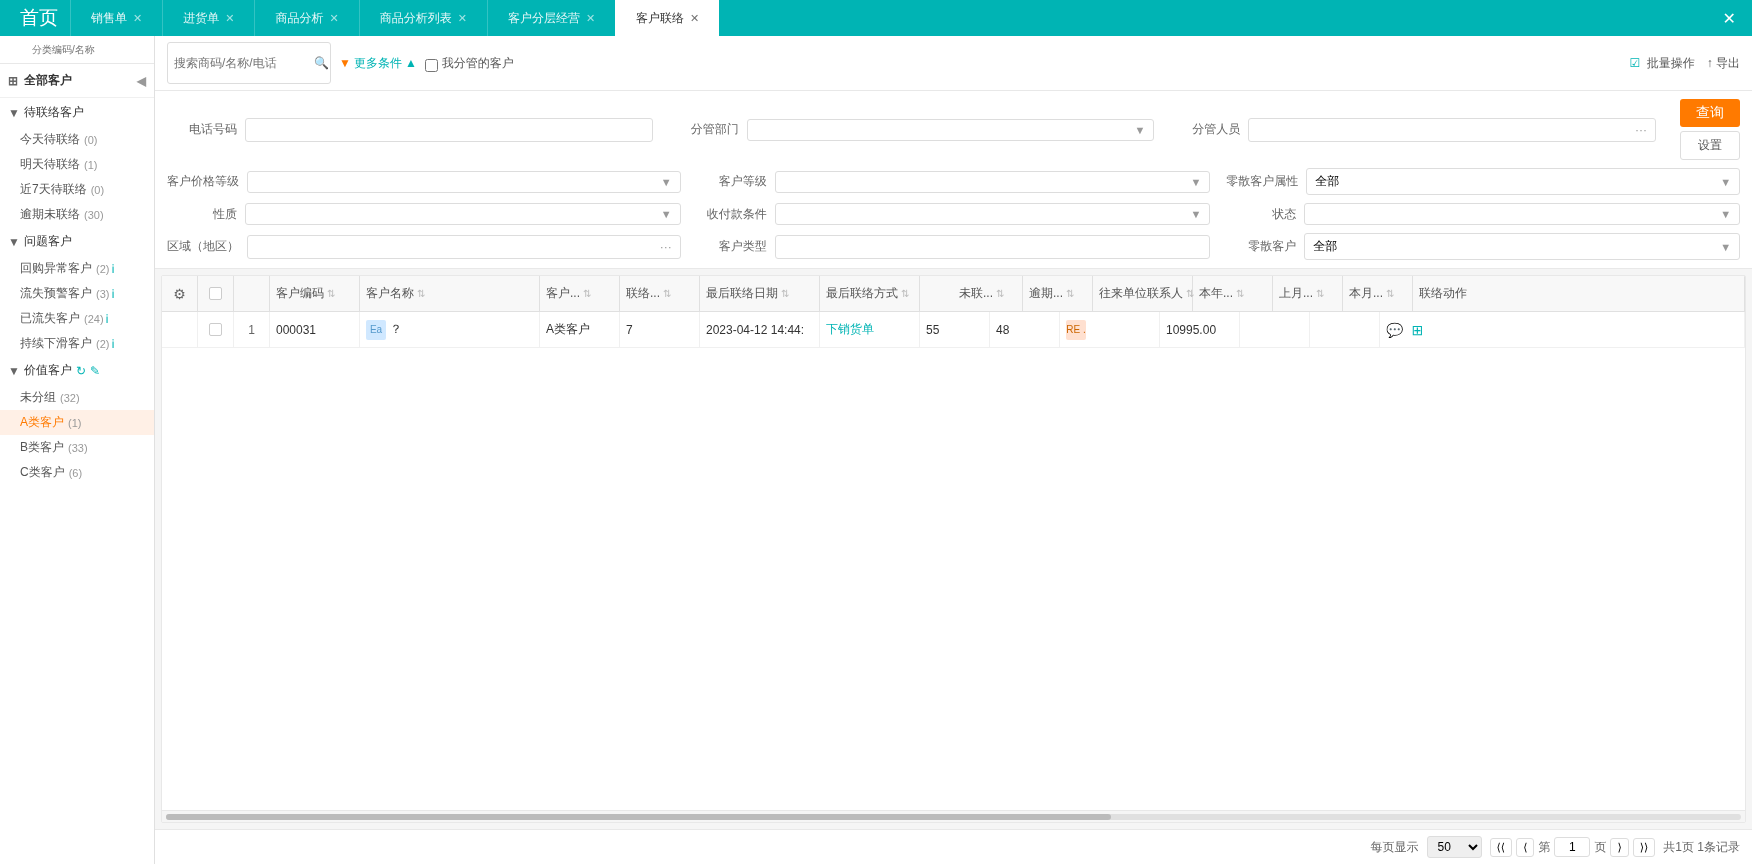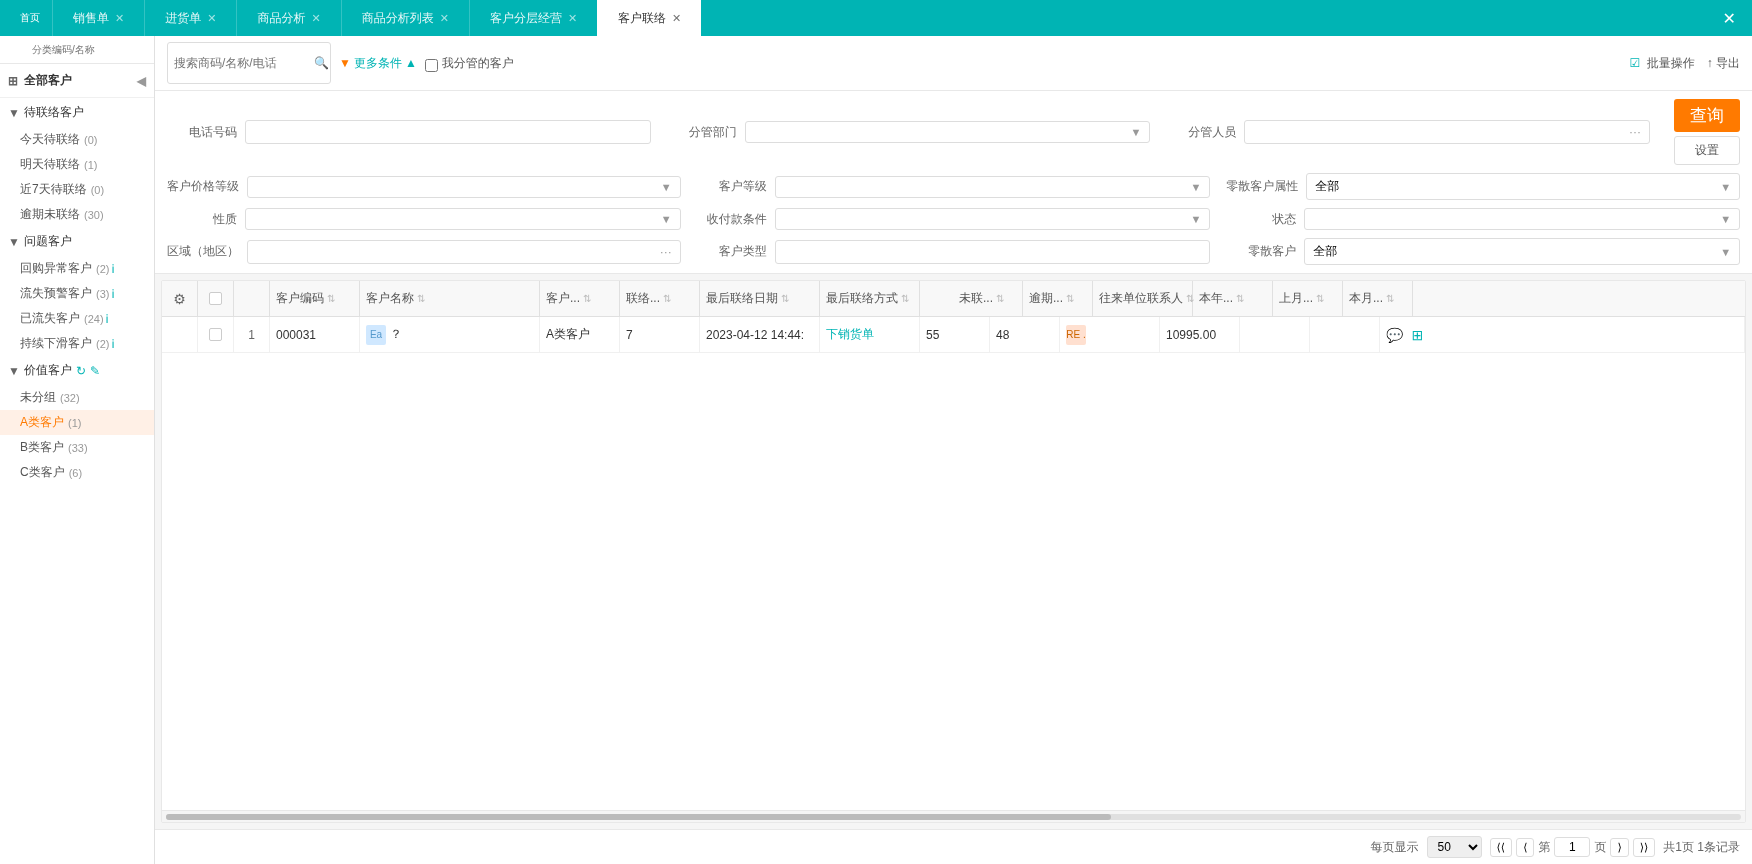--- a/index.html
+++ b/index.html
@@ -13,21 +13,21 @@
       height: 36px;
       padding: 0 8px;
       color: white;
     }
     .nav-home {
       padding: 0 12px;
       height: 100%;
       display: flex;
       align-items: center;
       cursor: pointer;
-      font-size: 10px;
+      font-size: 19px;
     }
     .nav-tab {
       display: flex;
       align-items: center;
       height: 100%;
       padding: 0 20px;
       cursor: pointer;
       font-size: 12px;
       color: rgba(255,255,255,0.9);
       border-left: 1px solid rgba(255,255,255,0.2);
@@ -233,21 +233,21 @@
       justify-content: space-between;
     }
     .filter-select-more .dots { color: #999; }
     .query-btn {
       background: #ff7a00;
       color: white;
       border: none;
       border-radius: 3px;
       padding: 5px 16px;
       cursor: pointer;
-      font-size: 17px;
+      font-size: 14px;
     }
     .settings-btn {
       background: white;
       color: #555;
       border: 1px solid #ddd;
       border-radius: 3px;
       padding: 5px 12px;
       cursor: pointer;
       font-size: 12px;
     }
@@ -730,20 +730,23 @@
           <span class="sort-icon">⇅</span>
         </div>
         <div class="th th-last-month">
           <span>上月...</span>
           <span class="sort-icon">⇅</span>
         </div>
         <div class="th th-cur-month">
           <span>本月...</span>
           <span class="sort-icon">⇅</span>
         </div>
+        <div class="th th-action">
+          <span>联络动作</span>
+        </div>
       </div>
 
       <div class="table-body">
         <div class="table-row">
           <div class="td td-settings"></div>
           <div class="td td-checkbox">
             <div class="checkbox-square"></div>
           </div>
           <div class="td td-num">
             <span>1</span>

